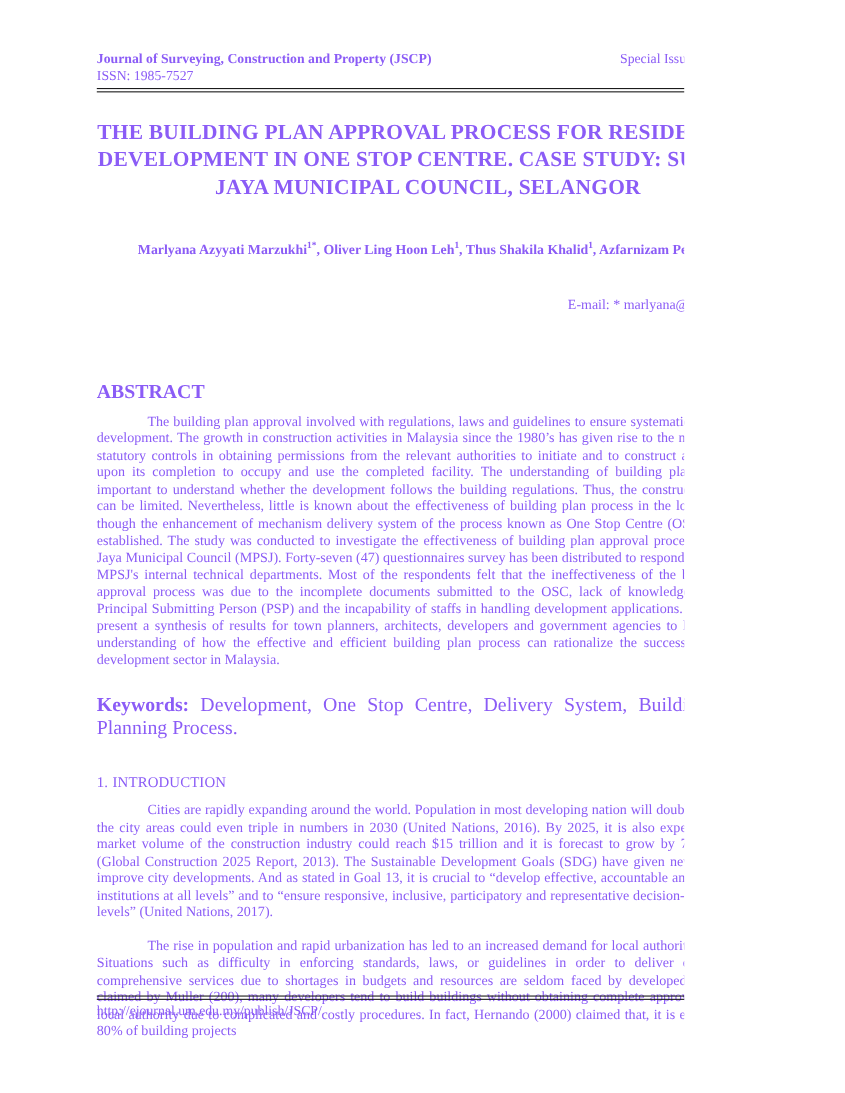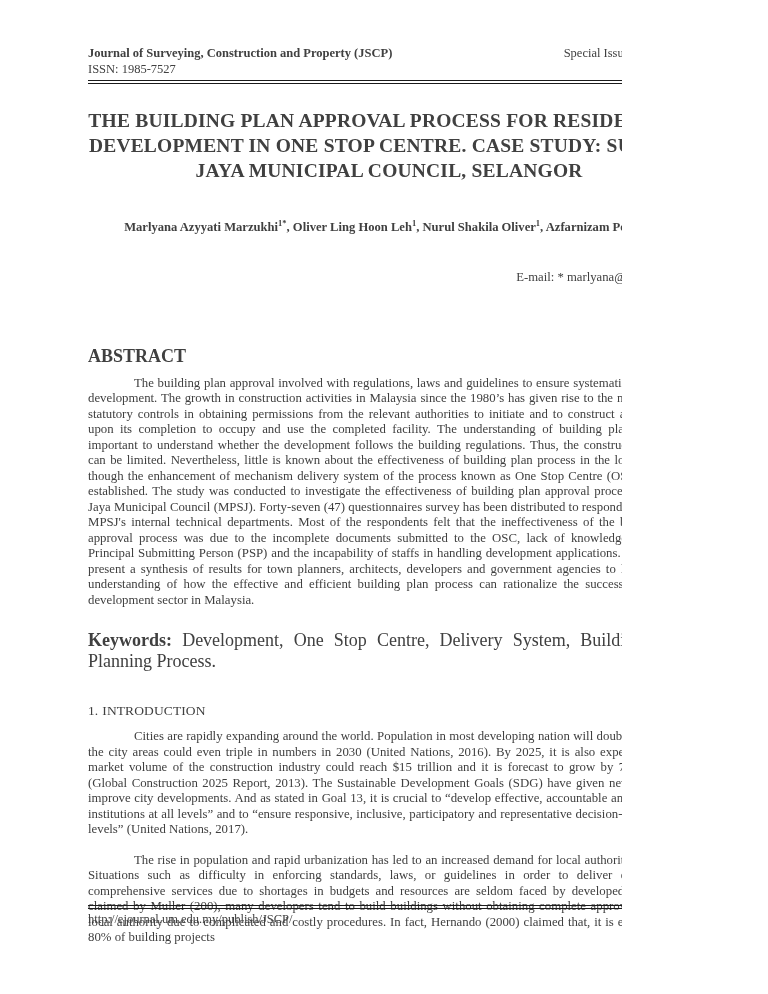--- a/index.html
+++ b/index.html
@@ -5,21 +5,21 @@
   html, body {
     margin: 0;
     padding: 0;
     background: #ffffff;
   }
   .page {
     position: relative;
     width: 622px;
     height: 994px;
     background: #ffffff;
-    color: #404040;
+    color: #8b5cf6;
     font-family: "Liberation Serif", "DejaVu Serif", serif;
     overflow: hidden;
     box-sizing: border-box;
   }
   .content {
     position: absolute;
     left: 88px;
     top: 46px;
     width: 602px;
   }
@@ -133,21 +133,21 @@
         <b>Journal of Surveying, Construction and Property (JSCP)</b>
         <span>ISSN: 1985-7527</span>
       </div>
       <div class="right">Special Issue: ICONBEE</div>
     </div>
     <div class="header-rule"></div>
 
     <h1 class="paper-title">THE BUILDING PLAN APPROVAL PROCESS FOR RESIDENTIAL DEVELOPMENT IN ONE STOP CENTRE. CASE STUDY: SUBANG JAYA MUNICIPAL COUNCIL, SELANGOR</h1>
 
     <div class="authors">
-      <span>Marlyana Azyyati Marzukhi</span><sup>1*</sup><span>, </span><span>Oliver Ling Hoon Leh</span><sup>1</sup><span>, </span><span>Nurul Shakila Oliver</span><sup>1</sup><span>,</span>
+      <span>Marlyana Azyyati Marzukhi</span><sup>1*</sup><span>, </span><span>Oliver Ling Hoon Leh</span><sup>1</sup><span>, </span><span>Thus Shakila Khalid</span><sup>1</sup><span>,</span>
       <span>Azfarnizam Person</span><sup>2</sup>
     </div>
 
     <div class="affiliations">
     </div>
 
     <div class="email-line">E-mail: * marlyana@uitm.edu.my</div>
 
     <div class="abstract-heading">ABSTRACT</div>
     <p class="body-para abstract-body">The building plan approval involved with regulations, laws and guidelines to ensure systematic and orderly development. The growth in construction activities in Malaysia since the 1980’s has given rise to the need for more statutory controls in obtaining permissions from the relevant authorities to initiate and to construct a facility and upon its completion to occupy and use the completed facility. The understanding of building plan process is important to understand whether the development follows the building regulations. Thus, the construction failures can be limited. Nevertheless, little is known about the effectiveness of building plan process in the local authority though the enhancement of mechanism delivery system of the process known as One Stop Centre (OSC) has been established. The study was conducted to investigate the effectiveness of building plan approval process in Subang Jaya Municipal Council (MPSJ). Forty-seven (47) questionnaires survey has been distributed to respondents from the MPSJ's internal technical departments. Most of the respondents felt that the ineffectiveness of the building plan approval process was due to the incomplete documents submitted to the OSC, lack of knowledge among the Principal Submitting Person (PSP) and the incapability of staffs in handling development applications. The findings present a synthesis of results for town planners, architects, developers and government agencies to have a better understanding of how the effective and efficient building plan process can rationalize the success of property development sector in Malaysia.</p>

